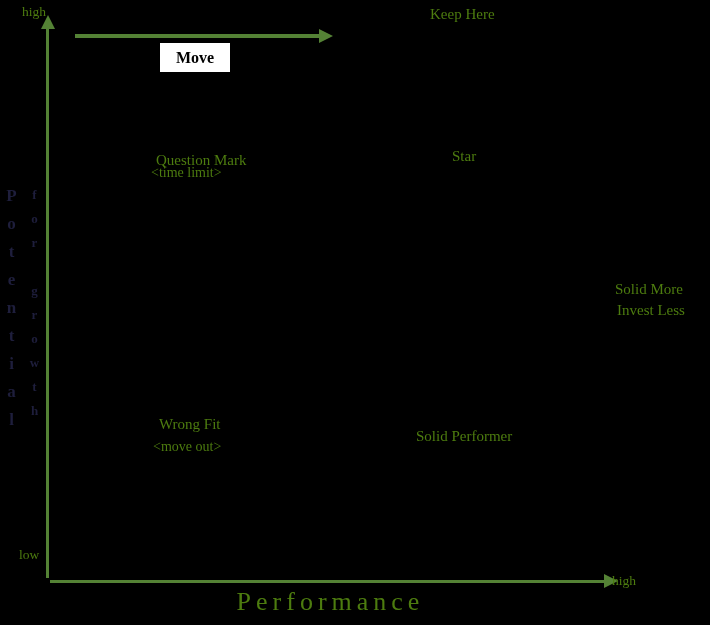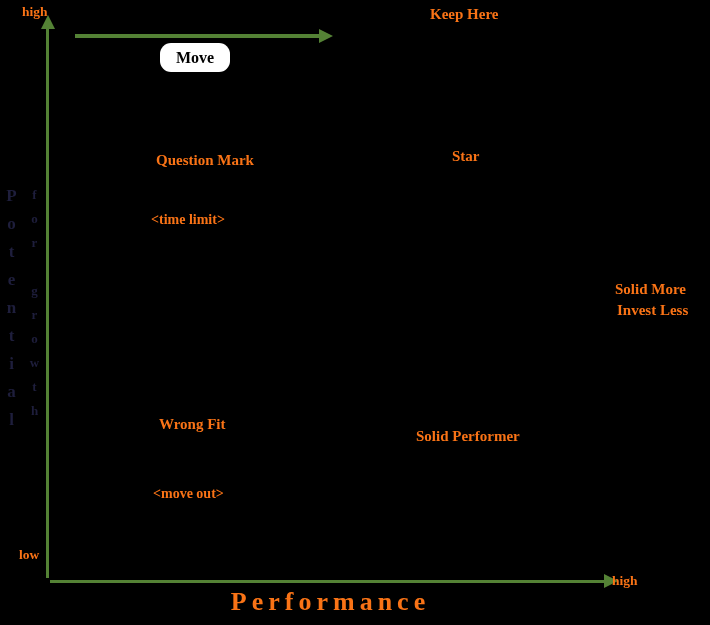--- a/index.html
+++ b/index.html
@@ -5,49 +5,49 @@
   html,body{margin:0;padding:0;background:#000;}
   #stage{
     position:relative;
     width:710px;height:625px;
     background:#000000;
     overflow:hidden;
     font-family:"Liberation Serif","DejaVu Serif",serif;
   }
   .lbl{
     position:absolute;
-    color:#f97316;
-    font-weight:bold;
+    color:#4d7c0f;
+    font-weight:normal;
     white-space:nowrap;
     line-height:1.1;
   }
   .axis-end{font-size:13.5px;}
   .quad-title{font-size:15px;}
-  .quad-sub{font-size:14px;margin-top:47px;}
+  .quad-sub{font-size:14px;}
   
   .hline{position:absolute;height:4px;background:#548235;}
   .vline{position:absolute;width:3px;background:#548235;}
   .head-right{
     position:absolute;width:0;height:0;
     border-top:7px solid transparent;
     border-bottom:7px solid transparent;
     border-left:14px solid #548235;
   }
   .head-up{
     position:absolute;width:0;height:0;
     border-left:7px solid transparent;
     border-right:7px solid transparent;
     border-bottom:14px solid #548235;
   }
   .move-box{
     position:absolute;left:160px;top:43px;
     width:70px;height:29px;
     background:#ffffff;
     display:flex;align-items:center;justify-content:center;
-    color:#000000;font-weight:bold;font-size:16px;border-radius:11px;
+    color:#000000;font-weight:bold;font-size:16px;
   }
   .vert{
     position:absolute;
     writing-mode:vertical-lr;
     text-orientation:upright;
     color:#1e1e3c;
     font-weight:bold;
     white-space:pre;
   }
   #potential-word{left:1px;top:186px;font-size:17px;letter-spacing:9px;}

